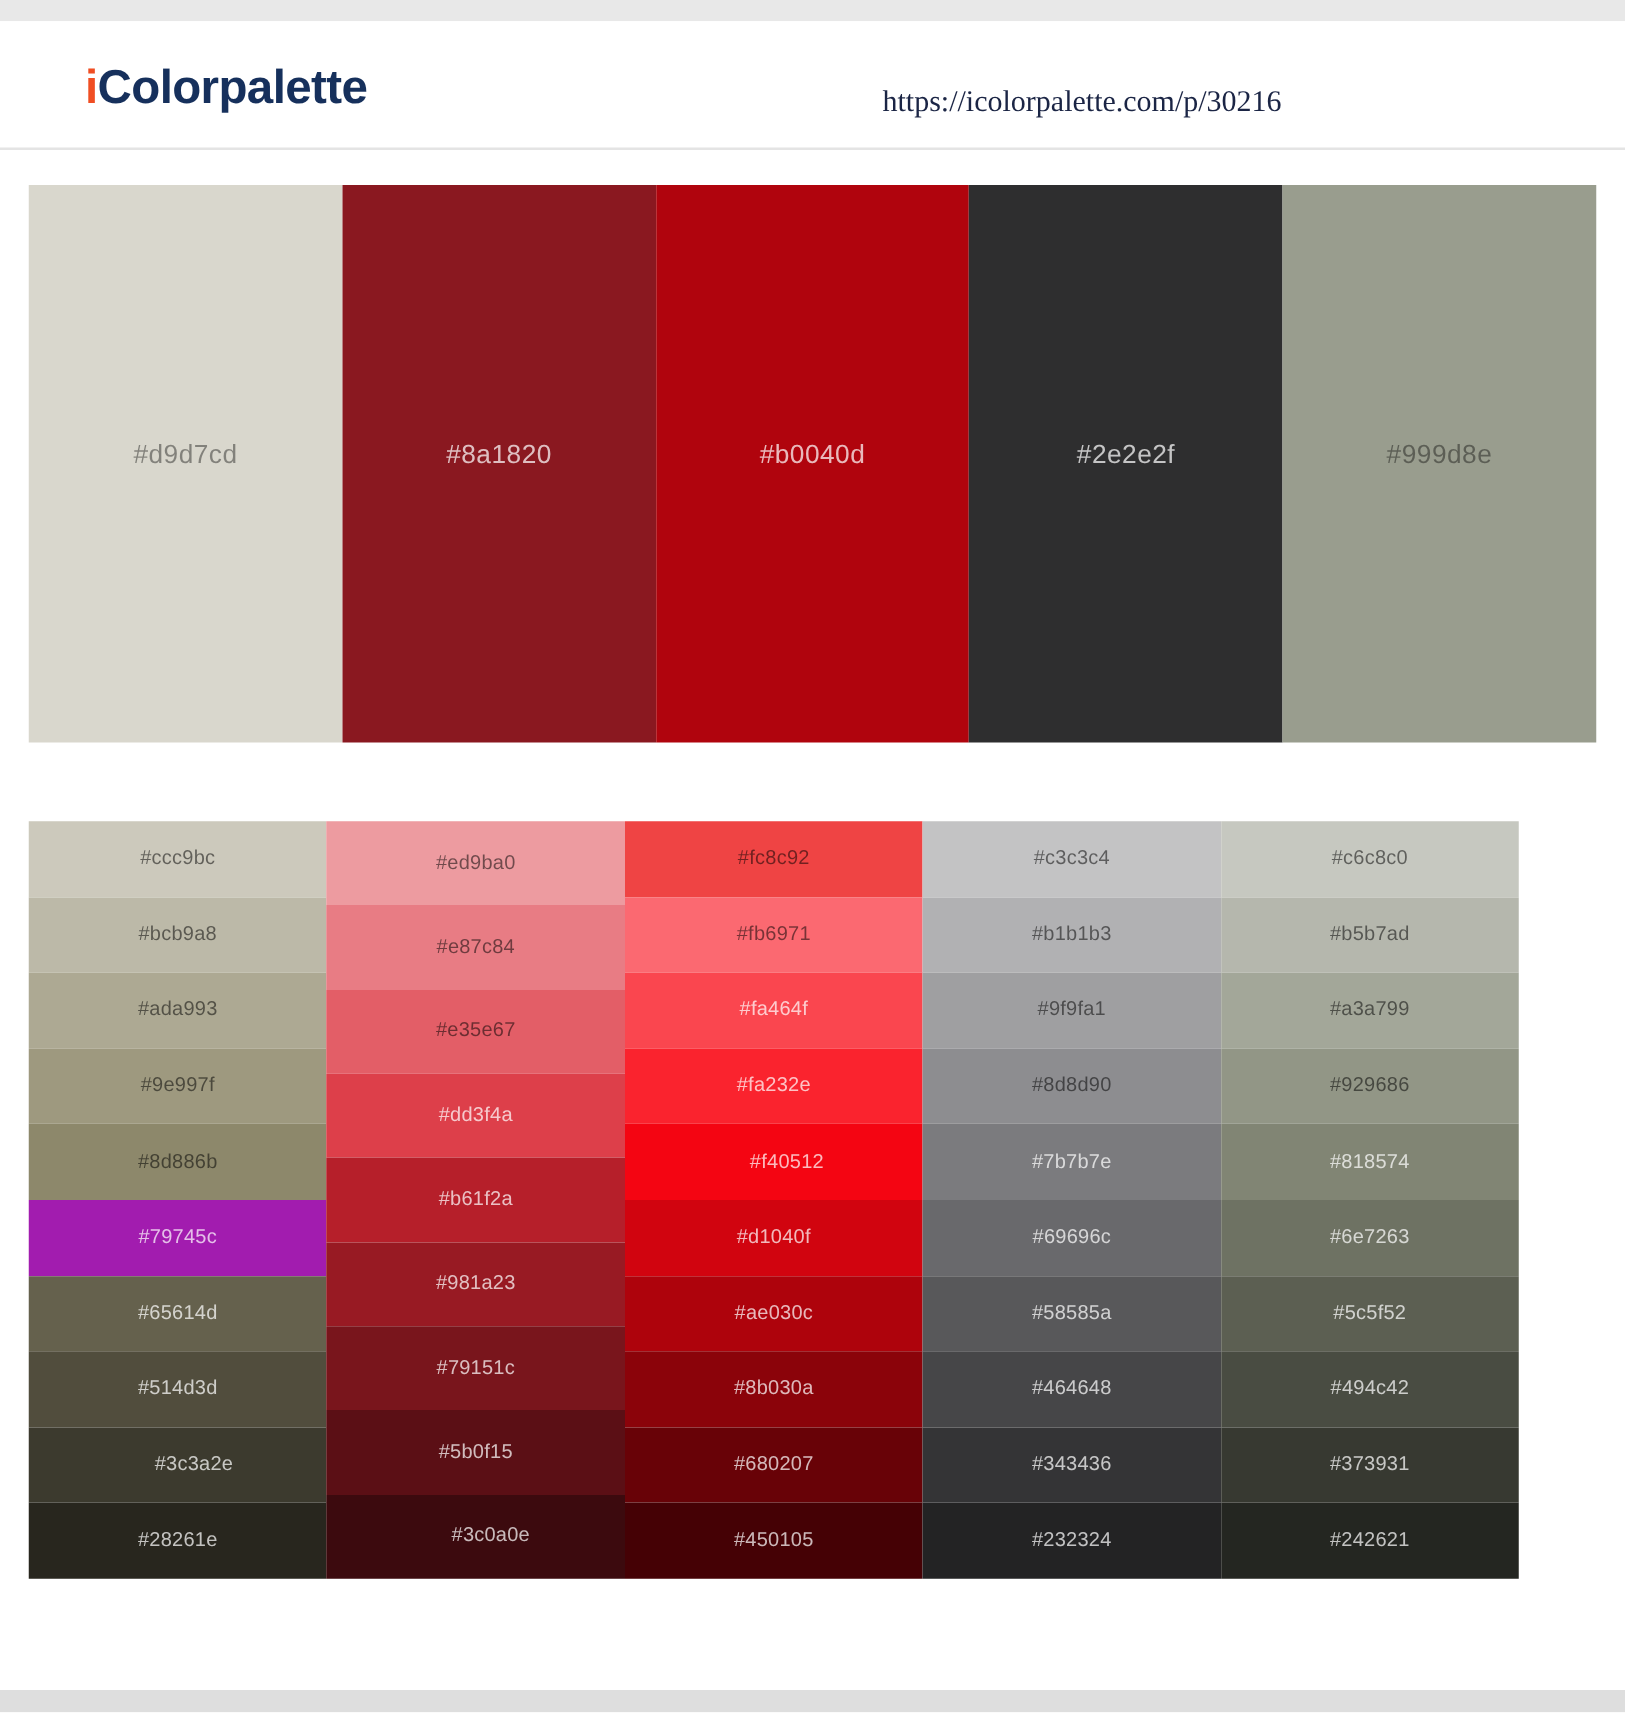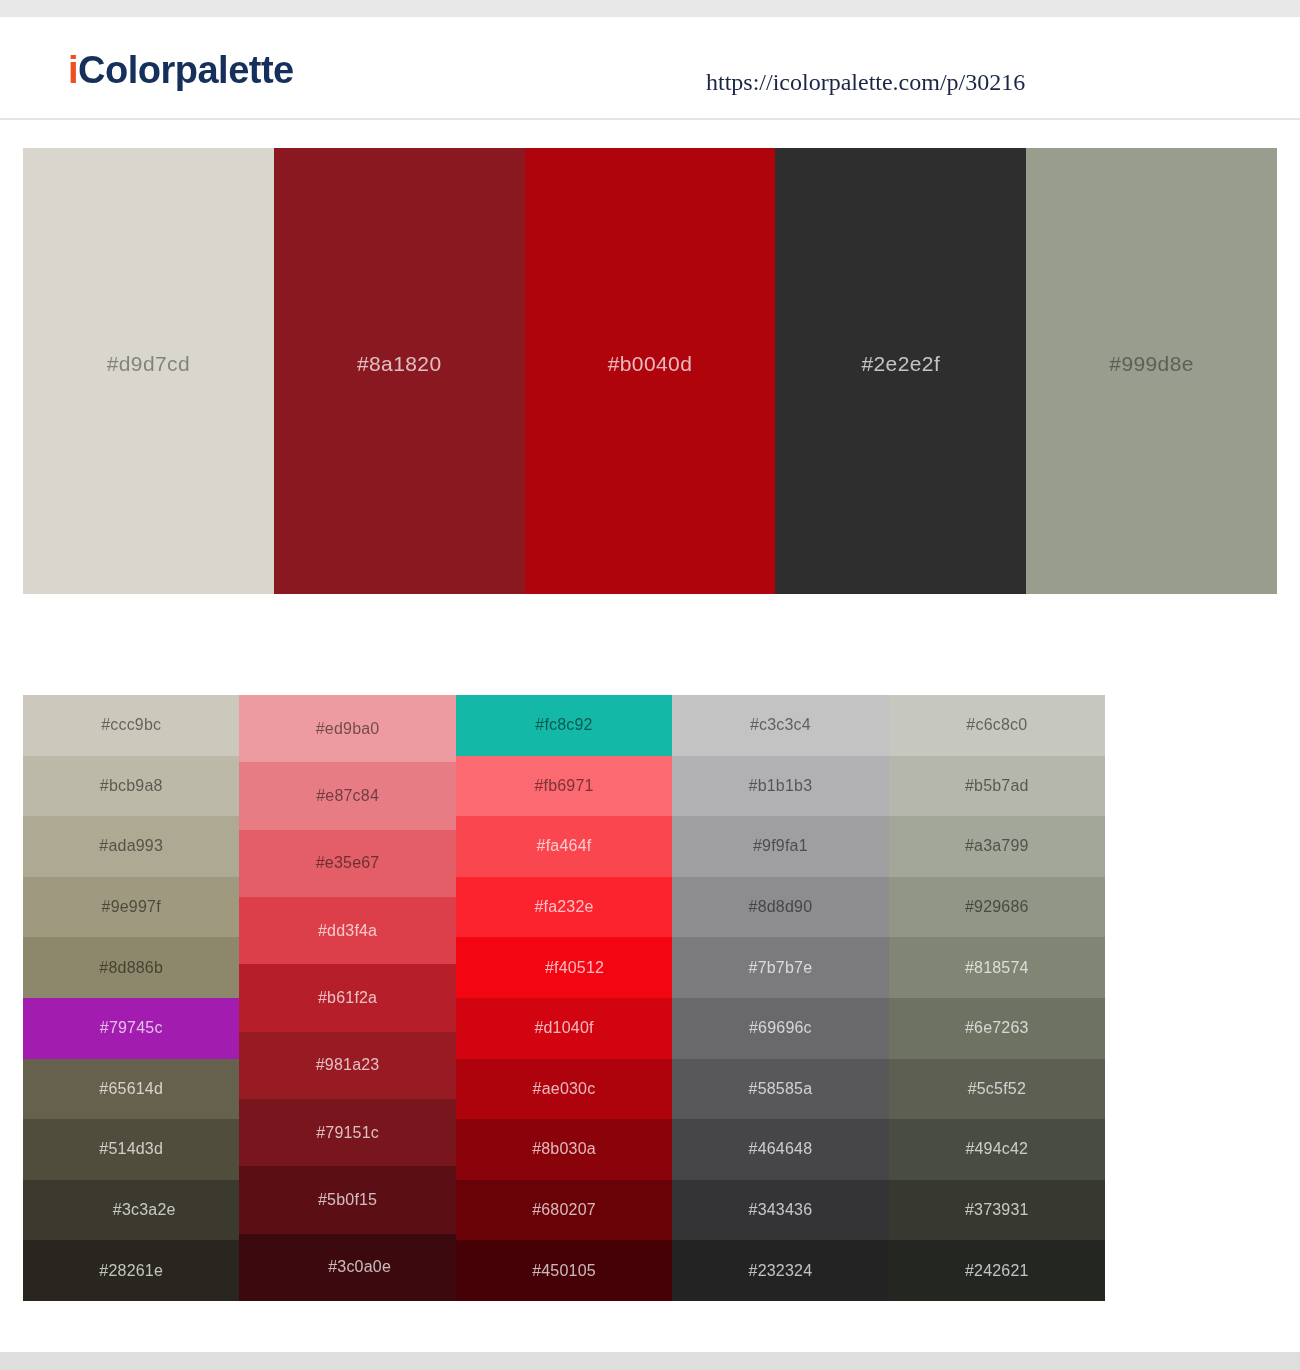--- a/index.html
+++ b/index.html
@@ -88,24 +88,23 @@
   }
   .swatch.light .swatch-label {
     color: rgba(0,0,0,0.40);
   }
 
   
   .shade-grid {
     position: absolute;
     left: 23px;
     top: 657px;
-    width: 1082px;
+    width: 1192px;
     height: 606px;
     display: flex;
-    margin-top: 38px;
   }
   .shade-col {
     flex: 1 1 0;
     display: flex;
     flex-direction: column;
   }
   .shade-cell {
     flex: 1 1 0;
     display: flex;
     align-items: center;
@@ -176,21 +175,21 @@
         <div class="shade-cell light" style="background: rgb(232, 124, 132);">#e87c84</div>
         <div class="shade-cell light" style="background: rgb(227, 94, 103);">#e35e67</div>
         <div class="shade-cell" style="background: rgb(221, 63, 74);">#dd3f4a</div>
         <div class="shade-cell" style="background: rgb(182, 31, 42);">#b61f2a</div>
         <div class="shade-cell" style="background: rgb(152, 26, 35);">#981a23</div>
         <div class="shade-cell" style="background: rgb(121, 21, 28);">#79151c</div>
         <div class="shade-cell" style="background: rgb(91, 15, 21);">#5b0f15</div>
         <div class="shade-cell" style="background: rgb(60, 10, 14); padding-left: 24px;">#3c0a0e</div>
       </div>
       <div class="shade-col">
-        <div class="shade-cell light" style="background: #14b8a6;">#fc8c92</div>
+        <div class="shade-cell light" style="background: #ef4444;">#fc8c92</div>
         <div class="shade-cell light" style="background: rgb(251, 105, 113);">#fb6971</div>
         <div class="shade-cell" style="background: rgb(250, 70, 79);">#fa464f</div>
         <div class="shade-cell" style="background: rgb(250, 35, 46);">#fa232e</div>
         <div class="shade-cell" style="background: rgb(244, 5, 18); padding-left: 21px;">#f40512</div>
         <div class="shade-cell" style="background: rgb(209, 4, 15);">#d1040f</div>
         <div class="shade-cell" style="background: rgb(174, 3, 12);">#ae030c</div>
         <div class="shade-cell" style="background: rgb(139, 3, 10);">#8b030a</div>
         <div class="shade-cell" style="background: rgb(104, 2, 7);">#680207</div>
         <div class="shade-cell" style="background: rgb(69, 1, 5);">#450105</div>
       </div>

